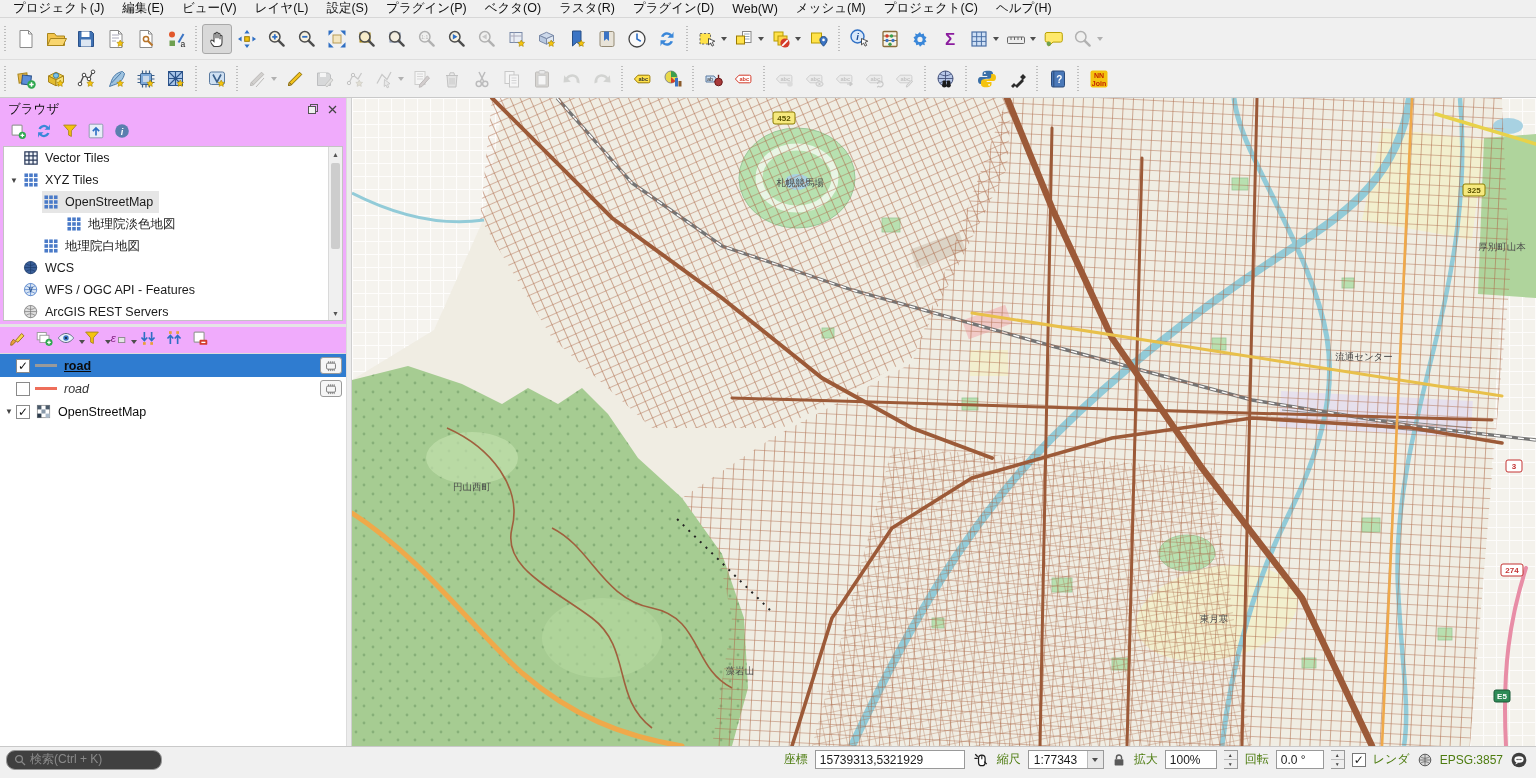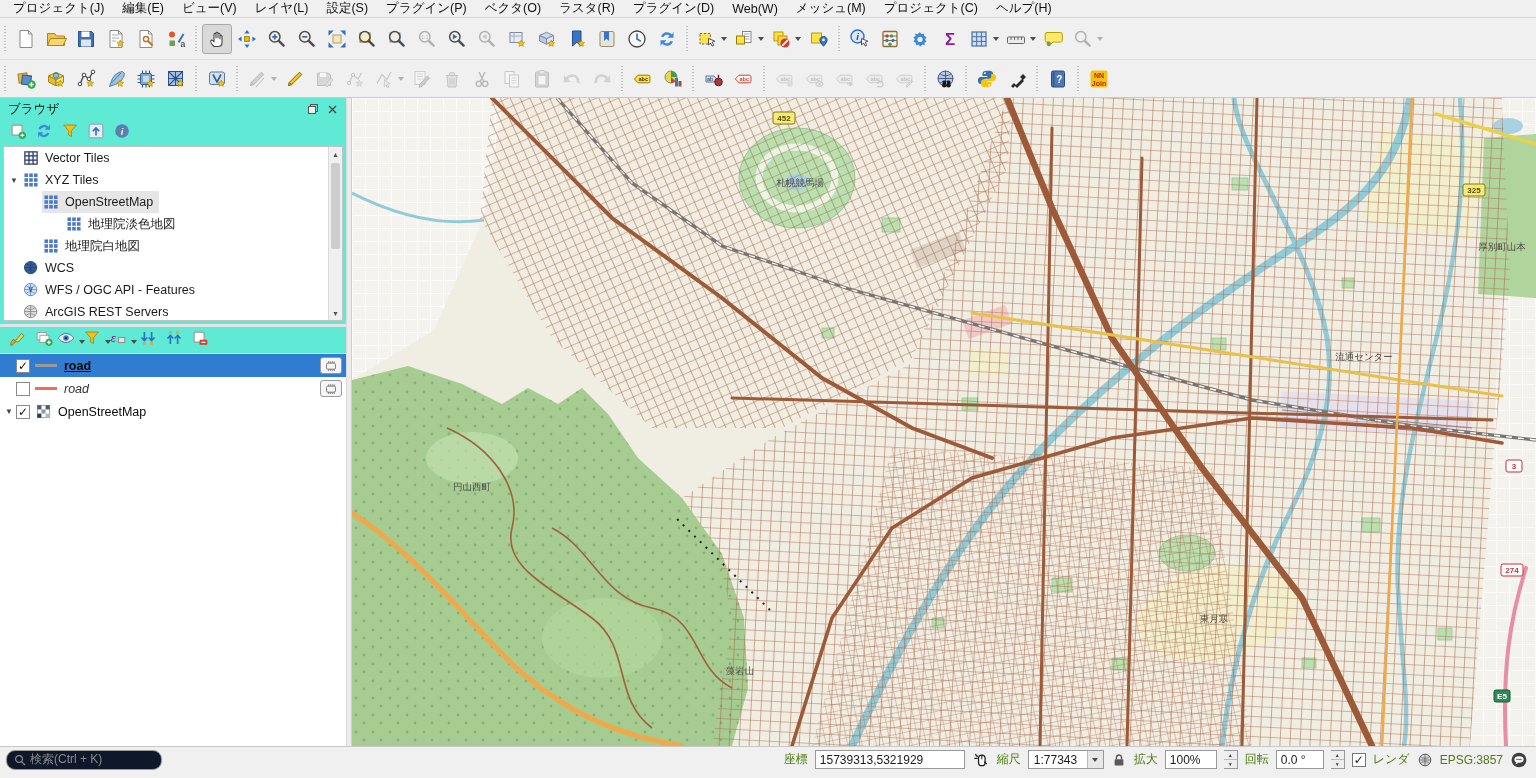--- a/index.html
+++ b/index.html
@@ -21,21 +21,21 @@
   .tb-group { display:flex; align-items:center; }
   .tb-btn { display:flex; align-items:center; justify-content:center; height:30px; min-width:30px;
     padding:0 2px; border:1px solid transparent; border-radius:3px; background:transparent; cursor:pointer; }
   .tb-btn.active { background:#d9d9d9; border-color:#a9a9a9; }
   .tb-btn.disabled { opacity:.38; filter:grayscale(85%); cursor:default; }
   .tb-btn svg { display:block; }
   .caret { width:0; height:0; border:3px solid transparent; border-top:4px solid #4d4d4d; margin:4px 0 0 3px; }
 
   
   #main { display:flex; height:648px; }
-  #left-col { width:346px; display:flex; flex-direction:column; background:#5eead4; }
+  #left-col { width:346px; display:flex; flex-direction:column; background:#f0abfc; }
   .panel { display:flex; flex-direction:column; }
   #browser-panel { height:226px; }
   #layers-panel { flex:1; border-top:3px solid #e4e4e4; }
   .panel-title { height:22px; display:flex; align-items:center; padding:0 6px 0 8px; font-size:12.5px; color:#111; }
   .panel-title .spacer { flex:1; }
   .mini-btn { width:16px; height:14px; display:flex; align-items:center; justify-content:center; margin-left:3px; cursor:pointer; }
   .panel-toolbar { height:26px; display:flex; align-items:center; gap:2px; padding:0 4px 2px 6px; }
   .pt-btn { width:24px; height:24px; display:flex; align-items:center; justify-content:center;
     border:1px solid transparent; border-radius:3px; cursor:pointer; }
   .tree-box { flex:1; margin:0 3px 3px 3px; background:#fff; border:1px solid #c3c3c3; position:relative; overflow:hidden;padding-left:42px; }
@@ -68,21 +68,21 @@
 
   
   #splitter-v { width:6px; background:#ececec; border-left:1px solid #dcdcdc; border-right:1px solid #cfcfcf; cursor:col-resize; }
   #map-wrap { position:relative; width:1184px; height:648px; background:#F0EDE3; overflow:hidden; }
   #map-wrap svg { display:block; }
 
   
   #statusbar { height:26px; display:flex; align-items:center; gap:7px; padding:0 8px 0 6px;
     background:#f0f0f0; border-top:1px solid #c9c9c9; font-size:12px; }
   #search-box { display:flex; align-items:center; gap:4px; width:156px; height:20px;
-    border:1px solid #9a9a9a; border-radius:9px; background:#0f172a; padding:0 7px; color:#8a8a8a; }
+    border:1px solid #9a9a9a; border-radius:9px; background:#404040; padding:0 7px; color:#8a8a8a; }
   .sb-label { color:#4d7c0f; white-space:nowrap; }
   .sb-input { height:19px; border:1px solid #999; background:#fff; padding:0 4px; display:flex; align-items:center; }
   .sb-combo { display:flex; align-items:stretch; height:19px; border:1px solid #999; background:#fff; }
   .sb-combo .val { padding:0 5px; display:flex; align-items:center; min-width:58px; }
   .sb-combo .dd { width:16px; background:#e8e8e8; border-left:1px solid #bbb; display:flex; align-items:center; justify-content:center; cursor:pointer; }
   .spin { display:flex; flex-direction:column; width:14px; height:19px; border:1px solid #999; border-left:none; }
   .spin div { flex:1; display:flex; align-items:center; justify-content:center; font-size:5px; color:#444; background:#eee; cursor:pointer; }
   .spin div:first-child { border-bottom:1px solid #bbb; }
   .sb-check { width:14px; height:14px; border:1px solid #777; background:#fff; display:flex; align-items:center;
     justify-content:center; font-size:12px; cursor:pointer; }

